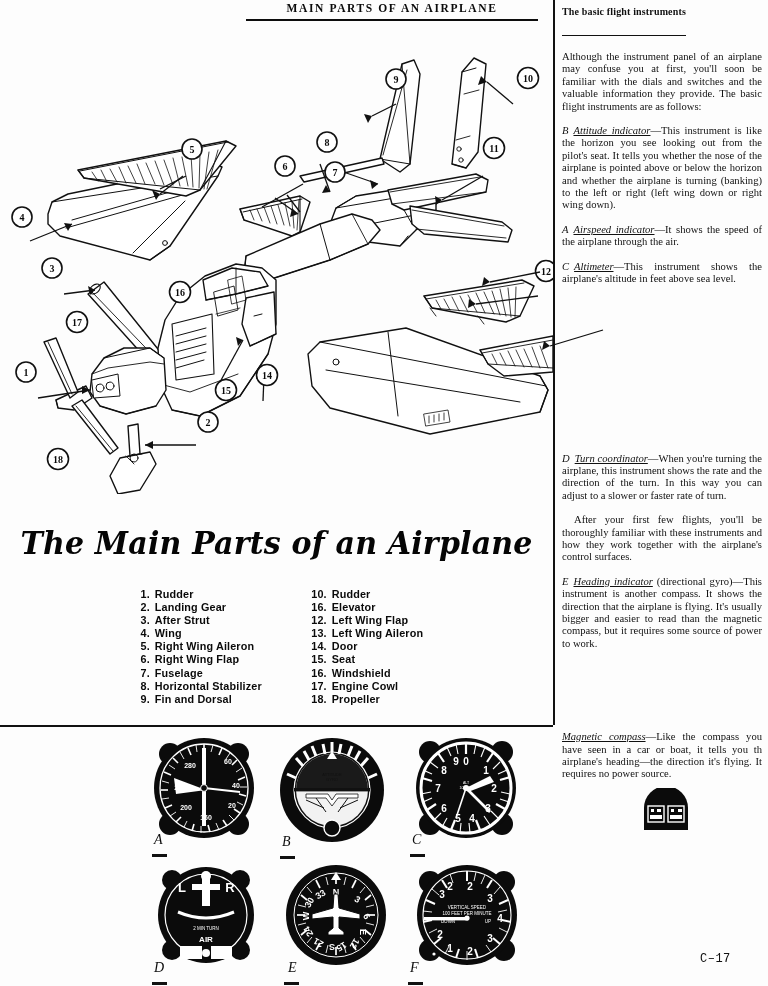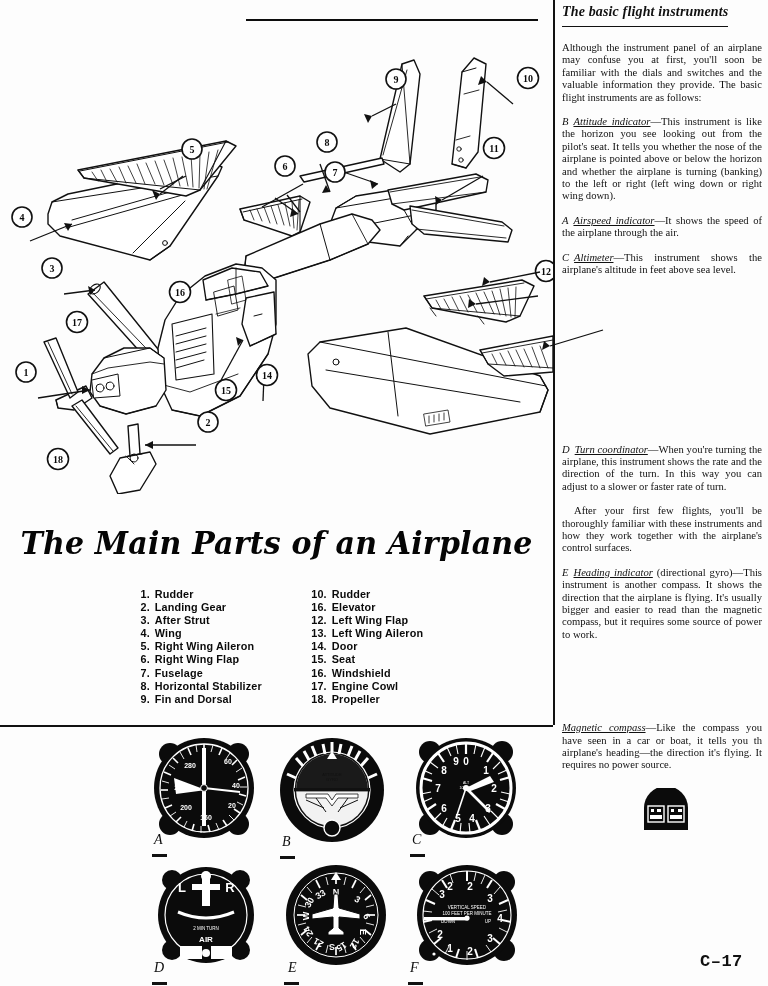--- a/index.html
+++ b/index.html
@@ -67,28 +67,27 @@
     line-height: 12.4px;
     text-align: left;
     color: #101010;
   }
   #right-col p {
     margin: 12px 0 7px 0;
     text-align: justify;
     hyphens: auto;
   }
   .sec-head {
-    font-style: italic;
     font-weight: bold;
-    font-size: 14px;
+    font-size: 10px;
     line-height: 15px;
     border-bottom: 1.6px solid #111;
     display: inline-block;
     margin-bottom: 3px;
-    padding-bottom: 7px;
+    padding-bottom: 16px;
     letter-spacing: 0.15px;
   }
   .ilabel {
     font-style: italic;
     text-decoration: underline;
   }
   .letter {
     font-style: italic;
     padding-right: 5px;
   }
@@ -98,24 +97,23 @@
   #vsi-thumb {
     position: absolute;
     left: 640px; top: 788px;
     width: 52px; height: 44px;
   }
 
   #page-code {
     position: absolute;
     left: 700px; top: 952px;
     font-family: "Liberation Mono", monospace;
-    font-size: 17px;
+    font-size: 12px;
     letter-spacing: 0.5px;
     color: #111;
-    font-weight: bold;
   }
 
   
   #diagram {
     position: absolute;
     left: 0; top: 24px;
     width: 553px; height: 470px;
   }
   #diagram svg { display: block; }
 
@@ -188,20 +186,21 @@
     font-size: 12px;
     color: #8b5cf6;
     letter-spacing: 0.3px;
   }
 </style>
 </head>
 <body>
 
 <div id="page">
 
+  <div id="header-title">MAIN PARTS OF AN AIRPLANE</div>
   <div id="header-rule"></div>
 
   <div class="v-rule"></div>
   <div class="h-rule-top"></div>
 
   <div id="diagram">
     <svg width="553" height="470" viewBox="0 0 553 470" xmlns="http://www.w3.org/2000/svg">
       <defs>
         <pattern id="ribs" width="7" height="7" patternUnits="userSpaceOnUse" patternTransform="rotate(72)">
           <line x1="0" y1="0" x2="0" y2="7" stroke="#111" stroke-width="1"></line>

